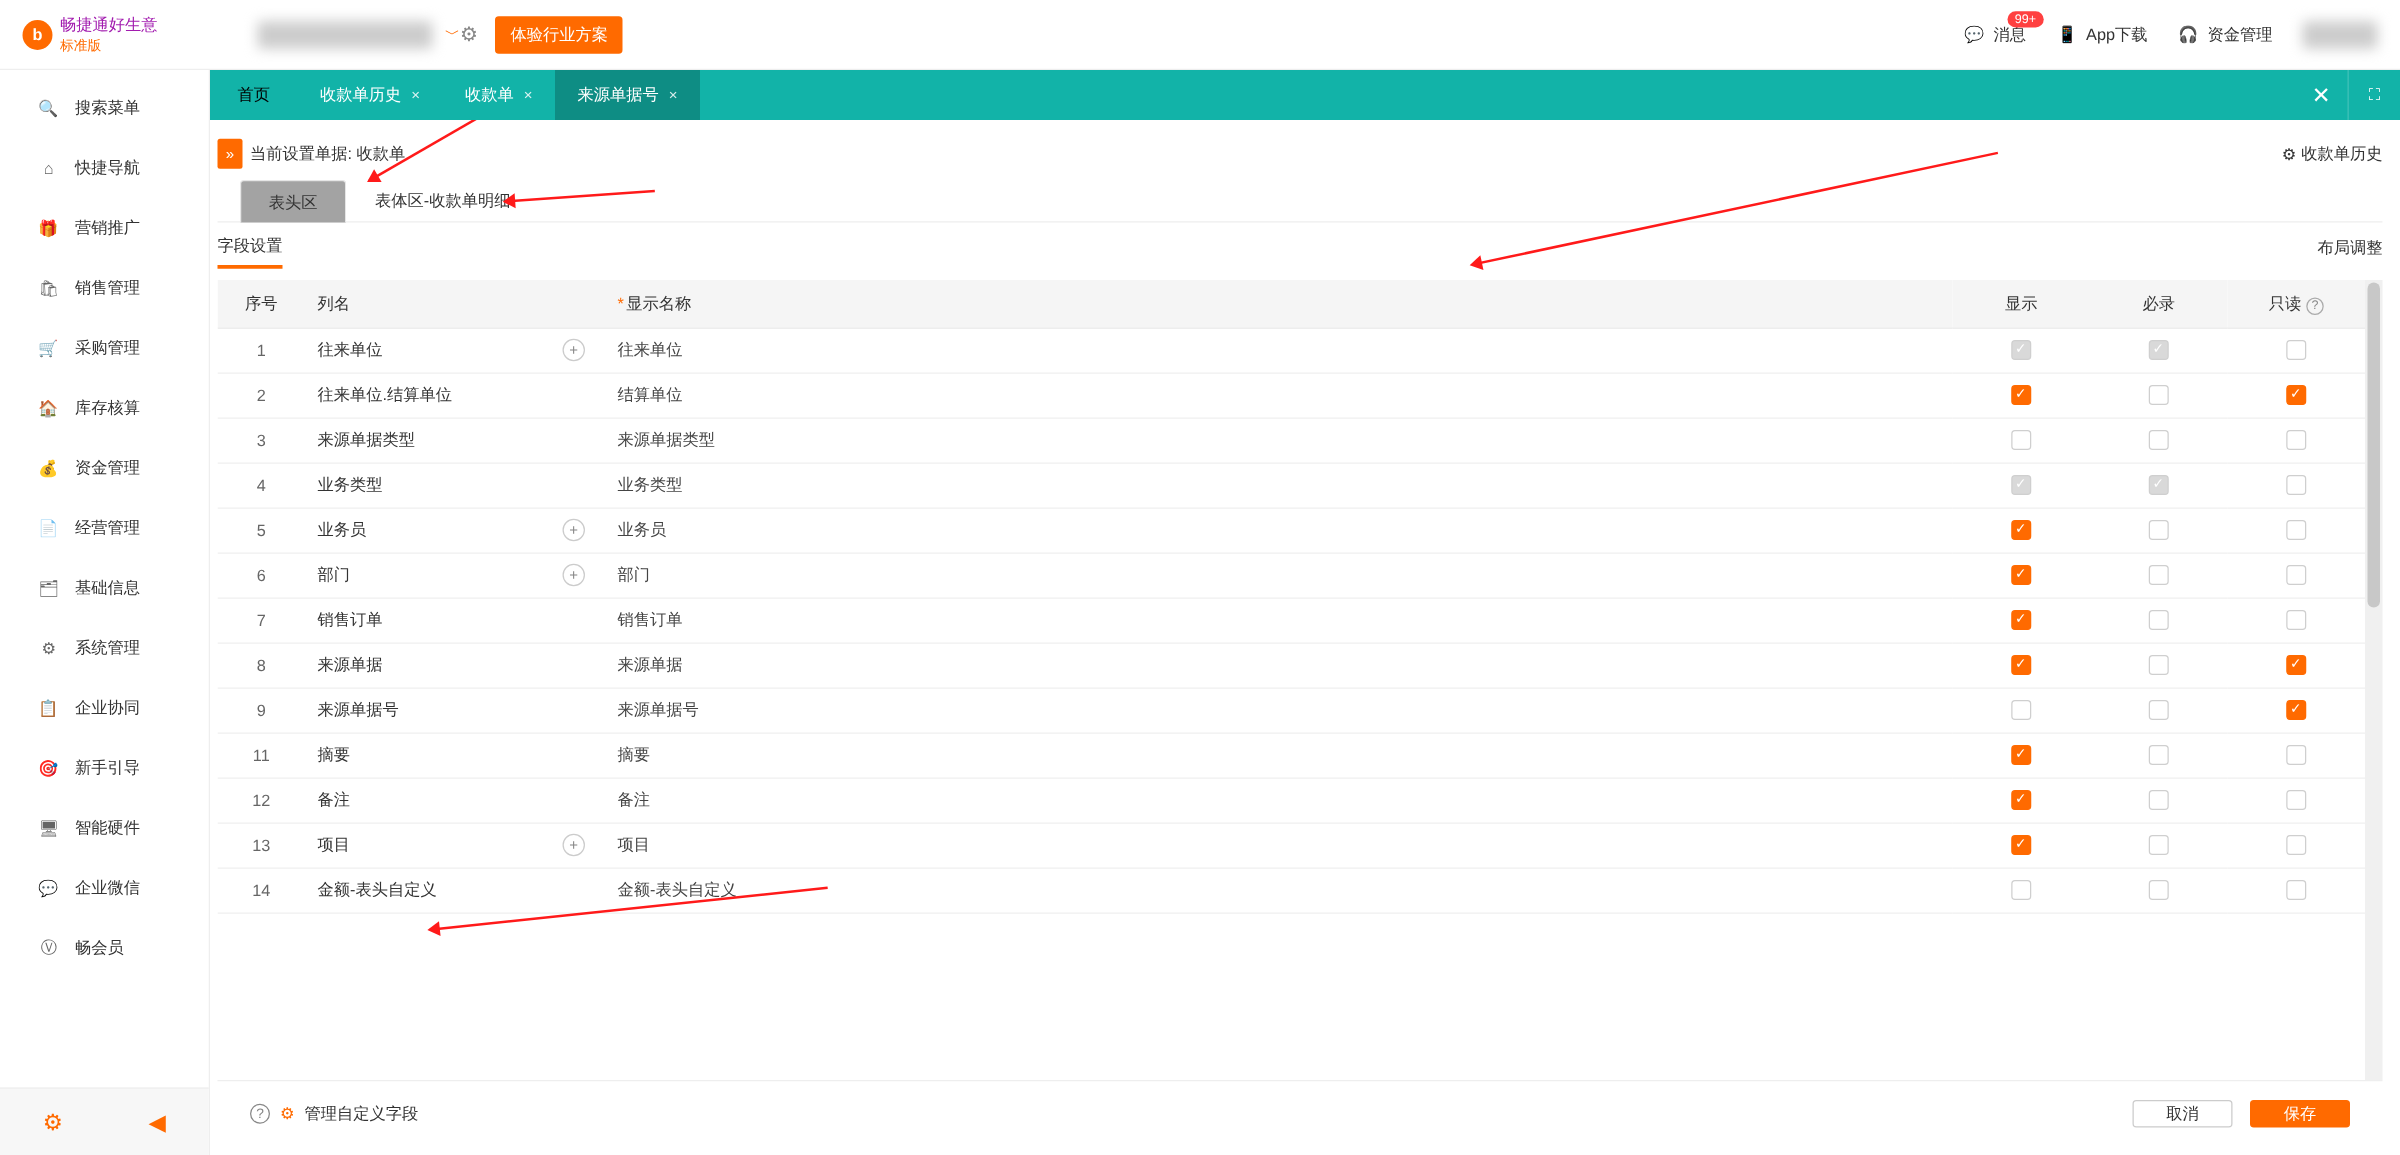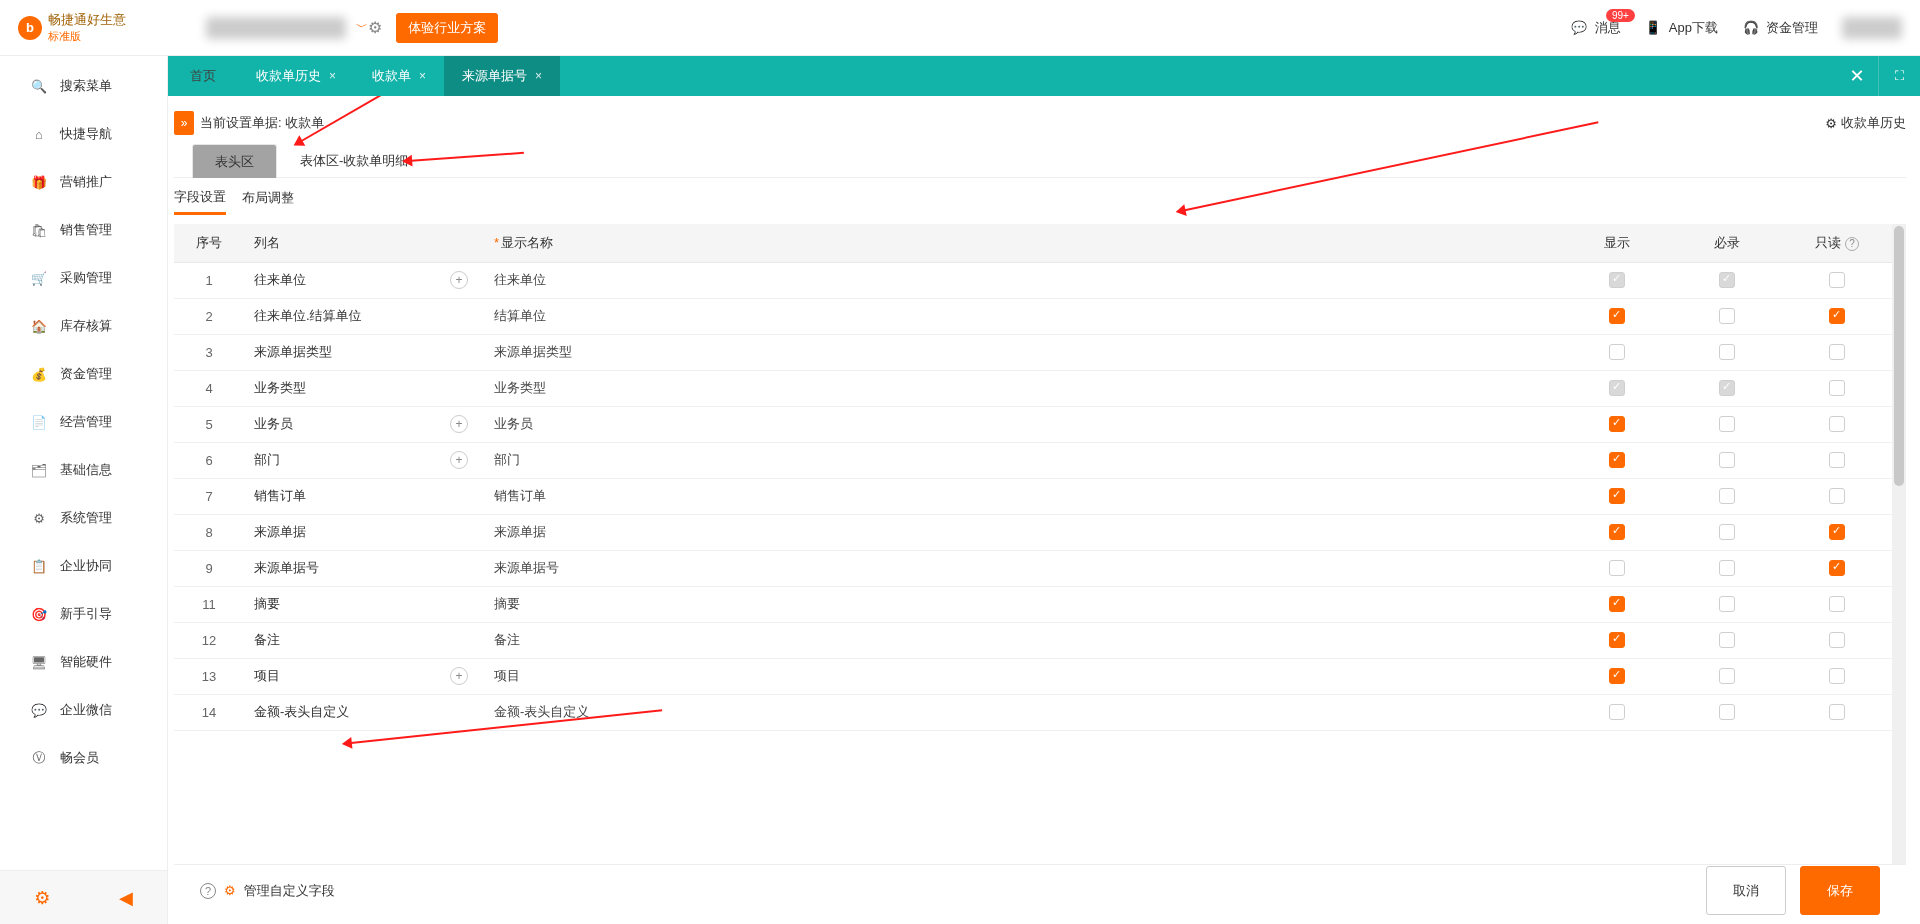--- a/index.html
+++ b/index.html
@@ -3,21 +3,21 @@
 <meta charset="utf-8">
 <style>
   *{box-sizing:border-box;margin:0;padding:0;font-family:"Microsoft YaHei","PingFang SC",Arial,sans-serif;font-size:13px;color:#333}
   body{width:1920px;height:924px;overflow:hidden;background:#fff}
   .root{width:100%;height:100%;display:flex;flex-direction:column}
 
   
   .topbar{height:56px;display:flex;align-items:center;padding:0 18px;border-bottom:1px solid #eee}
   .logo{display:flex;align-items:center;gap:6px;width:168px}
   .logo-mark{width:24px;height:24px;border-radius:50%;background:#ff6a00;display:flex;align-items:center;justify-content:center;color:#fff;font-weight:bold}
-  .logo-text{color:#a16207;font-weight:500}
+  .logo-text{color:#a21caf;font-weight:500}
   .logo-sub{font-size:11px;color:#ff6a00}
   .tenant{position:relative;display:flex;align-items:center;gap:10px;margin-left:20px}
   .tenant-blur{filter:blur(5px);background:#ccc;width:140px;height:22px;border-radius:3px}
   .caret-down{color:#ff6a00;font-size:12px}
   .gear{color:#888;font-size:16px}
   .demo-btn{margin-left:14px;background:#ff6a00;color:#fff;border:none;border-radius:3px;height:30px;padding:0 12px;cursor:pointer}
   .top-right{margin-left:auto;display:flex;align-items:center;gap:24px}
   .tr-item{display:flex;align-items:center;gap:6px;color:#555;cursor:pointer;position:relative}
   .tr-icon{width:18px;text-align:center;color:#888}
   .badge{position:absolute;top:-10px;right:-14px;background:#ff4040;color:#fff;border-radius:9px;font-size:10px;padding:1px 6px}
@@ -53,21 +53,21 @@
   .collapse-handle{width:20px;height:24px;background:#ff6a00;color:#fff;display:flex;align-items:center;justify-content:center;border-radius:2px;cursor:pointer;font-size:12px}
   .ctx-label{color:#333}
   .ctx-label .val{color:#333}
   .mem-link{margin-left:auto;color:#ff6a00;display:flex;align-items:center;gap:4px;cursor:pointer}
 
   .content-card{flex:1;display:flex;flex-direction:column;min-height:0}
   .area-tabs{display:flex;gap:0;height:36px;border-bottom:1px solid #eee;align-items:flex-end;padding-left:18px}
   .area-tab{height:34px;padding:0 22px;display:flex;align-items:center;border:1px solid transparent;border-bottom:none;color:#555;cursor:pointer}
   .area-tab.active{border-color:#e6e6e6;color:#ff6a00;border-top-left-radius:3px;border-top-right-radius:3px;background:#a3a3a3;position:relative;top:1px}
 
-  .sub-tabs{height:46px;display:flex;align-items:center;justify-content:flex-start;gap:16px}
+  .sub-tabs{height:46px;display:flex;align-items:center;justify-content:space-between;gap:34px}
   .sub-tab{padding-bottom:6px;cursor:pointer;color:#555}
   .sub-tab.active{color:#ff6a00;border-bottom:3px solid #ff6a00}
 
   .grid-wrap{flex:1;min-height:0;display:flex}
   .grid-scroll{flex:1;overflow:auto}
   table{width:100%;border-collapse:collapse}
   thead th{background:#f5f5f5;height:38px;text-align:left;padding:0 10px;color:#333;font-weight:500;border-bottom:1px solid #e8e8e8}
   thead th.center{text-align:center}
   tbody td{height:36px;border-bottom:1px solid #f0f0f0;padding:0 10px;color:#444}
   tbody td.idx{text-align:center;color:#666;width:60px}
@@ -90,21 +90,21 @@
   .cb.locked::after{content:"✓";color:#fff;font-size:11px;position:absolute;left:2px;top:-1px}
 
   .scroll-fake{width:14px;background:#f0f0f0;display:flex;align-items:flex-start}
   .scroll-thumb{width:10px;margin:2px auto;height:260px;background:#c8c8c8;border-radius:5px}
 
   
   .footer{height:52px;border-top:1px solid #eee;display:flex;align-items:center;padding:0 26px}
   .foot-left{display:flex;align-items:center;gap:8px;color:#ff6a00}
   .q-icon{width:16px;height:16px;border:1px solid #888;border-radius:50%;display:flex;align-items:center;justify-content:center;color:#888;font-size:11px}
   .foot-right{margin-left:auto;display:flex;gap:14px}
-  .btn{height:49px;padding:0 26px;border-radius:3px;cursor:pointer}
+  .btn{height:22px;padding:0 26px;border-radius:3px;cursor:pointer}
   .btn.cancel{background:#fff;border:1px solid #ccc;color:#333}
   .btn.primary{background:#ff6a00;border:1px solid #ff6a00;color:#fff}
 
   
   .arrow{position:absolute;pointer-events:none;height:2px;background:#ff1a1a}
   .arrow::before{content:"";position:absolute;left:-8px;top:-5px;border:6px solid transparent;border-right:10px solid #ff1a1a}
   .arrow-wrap{position:absolute;inset:0;pointer-events:none}
 </style>
 </head>
 <body>
@@ -211,21 +211,21 @@
       <div class="sidebar-footer">
         <span class="sf-btn">⚙</span>
         <span class="sf-btn">◀</span>
       </div>
     </div>
 
     <div class="main-column">
 
       <div class="tabsbar">
         <div class="tab home">
-          <span style="color:#404040">首页</span>
+          <span style="color:#000000">首页</span>
         </div>
         <div id="tabs-list" style="display:flex">
             <div class="tab">
               <span style="color:#fff">收款单历史</span>
               <span class="tab-x" style="color:#fff">×</span>
             </div>
             <div class="tab">
               <span style="color:#fff">收款单</span>
               <span class="tab-x" style="color:#fff">×</span>
             </div>

